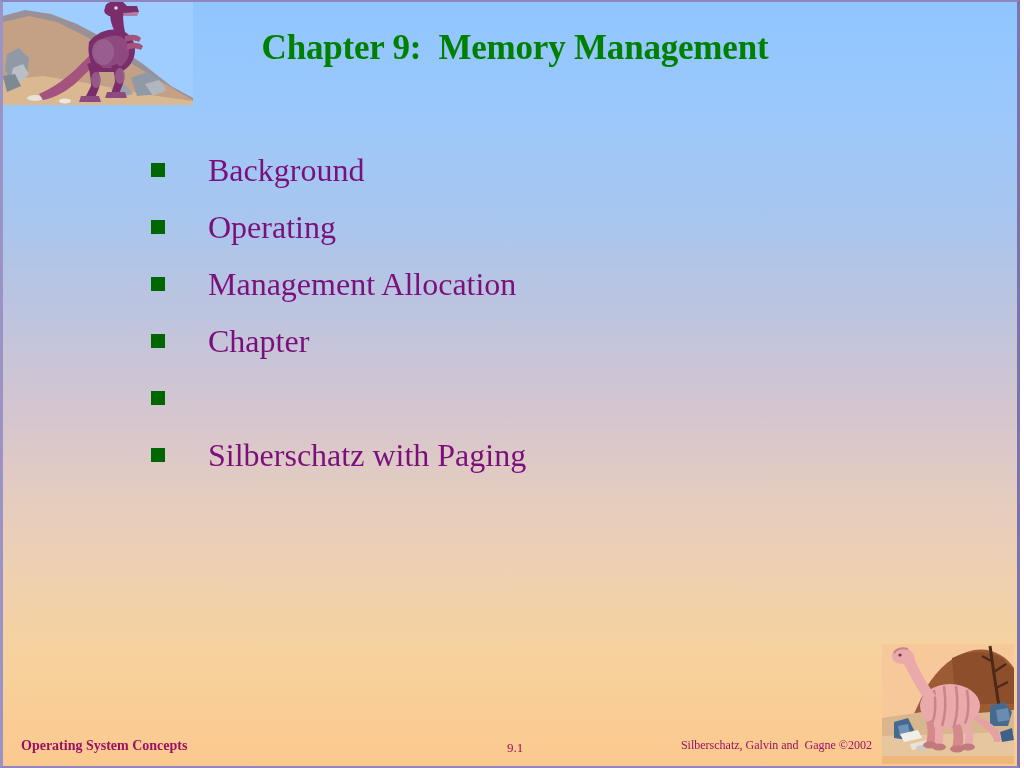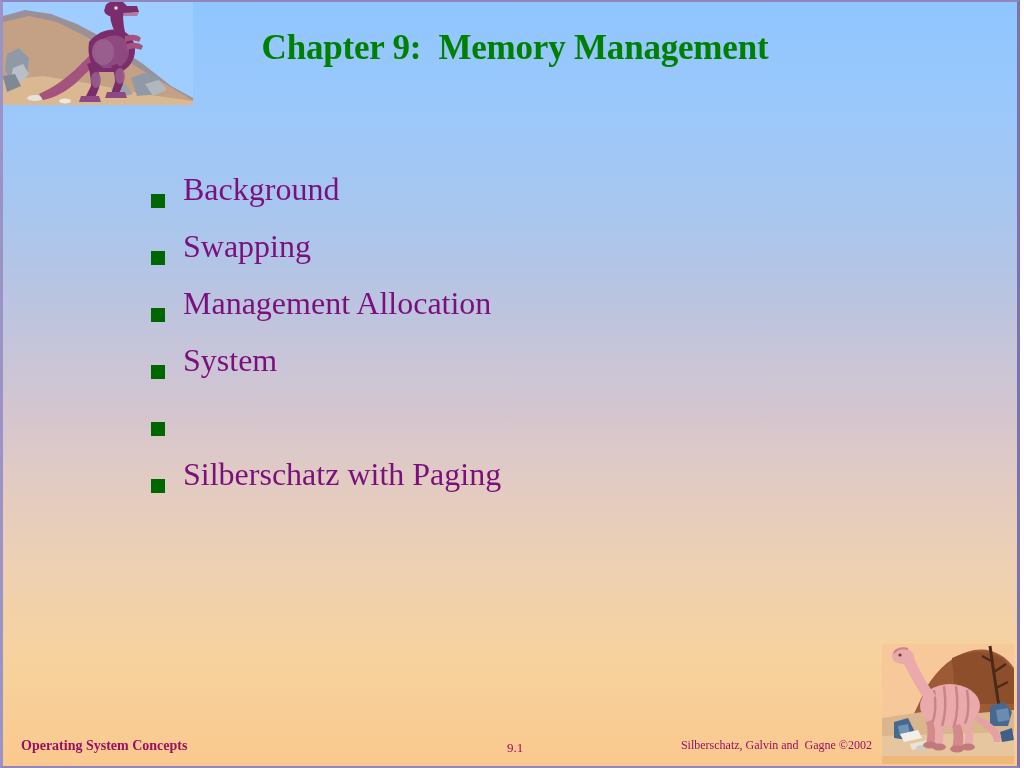--- a/index.html
+++ b/index.html
@@ -64,22 +64,23 @@
 
   
   #bullets {
     position: absolute;
     left: 148px;
     top: 149px;
     width: 760px;
   }
   .bullet-row {
     display: flex;
-    align-items: flex-end;
+    align-items: flex-start;
     height: 57px;
+    gap: 25px;
   }
   .bullet-marker {
     width: 14px;
     height: 14px;
     background: #006600;
     margin-top: 12px;
     flex: 0 0 auto;
   }
   .bullet-text {
     margin-left: 18px;
@@ -191,31 +192,31 @@
 
   <div id="bullets">
 
     <div class="bullet-row">
       <div class="bullet-marker" style="background: rgb(0, 102, 0);"></div>
       <div class="bullet-text" style="color: rgb(123, 15, 123);">Background</div>
     </div>
 
     <div class="bullet-row">
       <div class="bullet-marker" style="background: rgb(0, 102, 0);"></div>
-      <div class="bullet-text" style="color: rgb(123, 15, 123);">Swapping</div>
+      <div class="bullet-text" style="color: rgb(123, 15, 123);">Operating</div>
     </div>
 
     <div class="bullet-row">
       <div class="bullet-marker" style="background: rgb(0, 102, 0);"></div>
       <div class="bullet-text" style="color: rgb(123, 15, 123);">Management Allocation</div>
     </div>
 
     <div class="bullet-row">
       <div class="bullet-marker" style="background: rgb(0, 102, 0);"></div>
-      <div class="bullet-text" style="color: rgb(123, 15, 123);">System</div>
+      <div class="bullet-text" style="color: rgb(123, 15, 123);">Chapter</div>
     </div>
 
     <div class="bullet-row">
       <div class="bullet-marker" style="background: rgb(0, 102, 0);"></div>
     </div>
 
     <div class="bullet-row">
       <div class="bullet-marker" style="background: rgb(0, 102, 0);"></div>
       <div class="bullet-text" style="color: rgb(123, 15, 123);">Silberschatz with Paging</div>
     </div>

